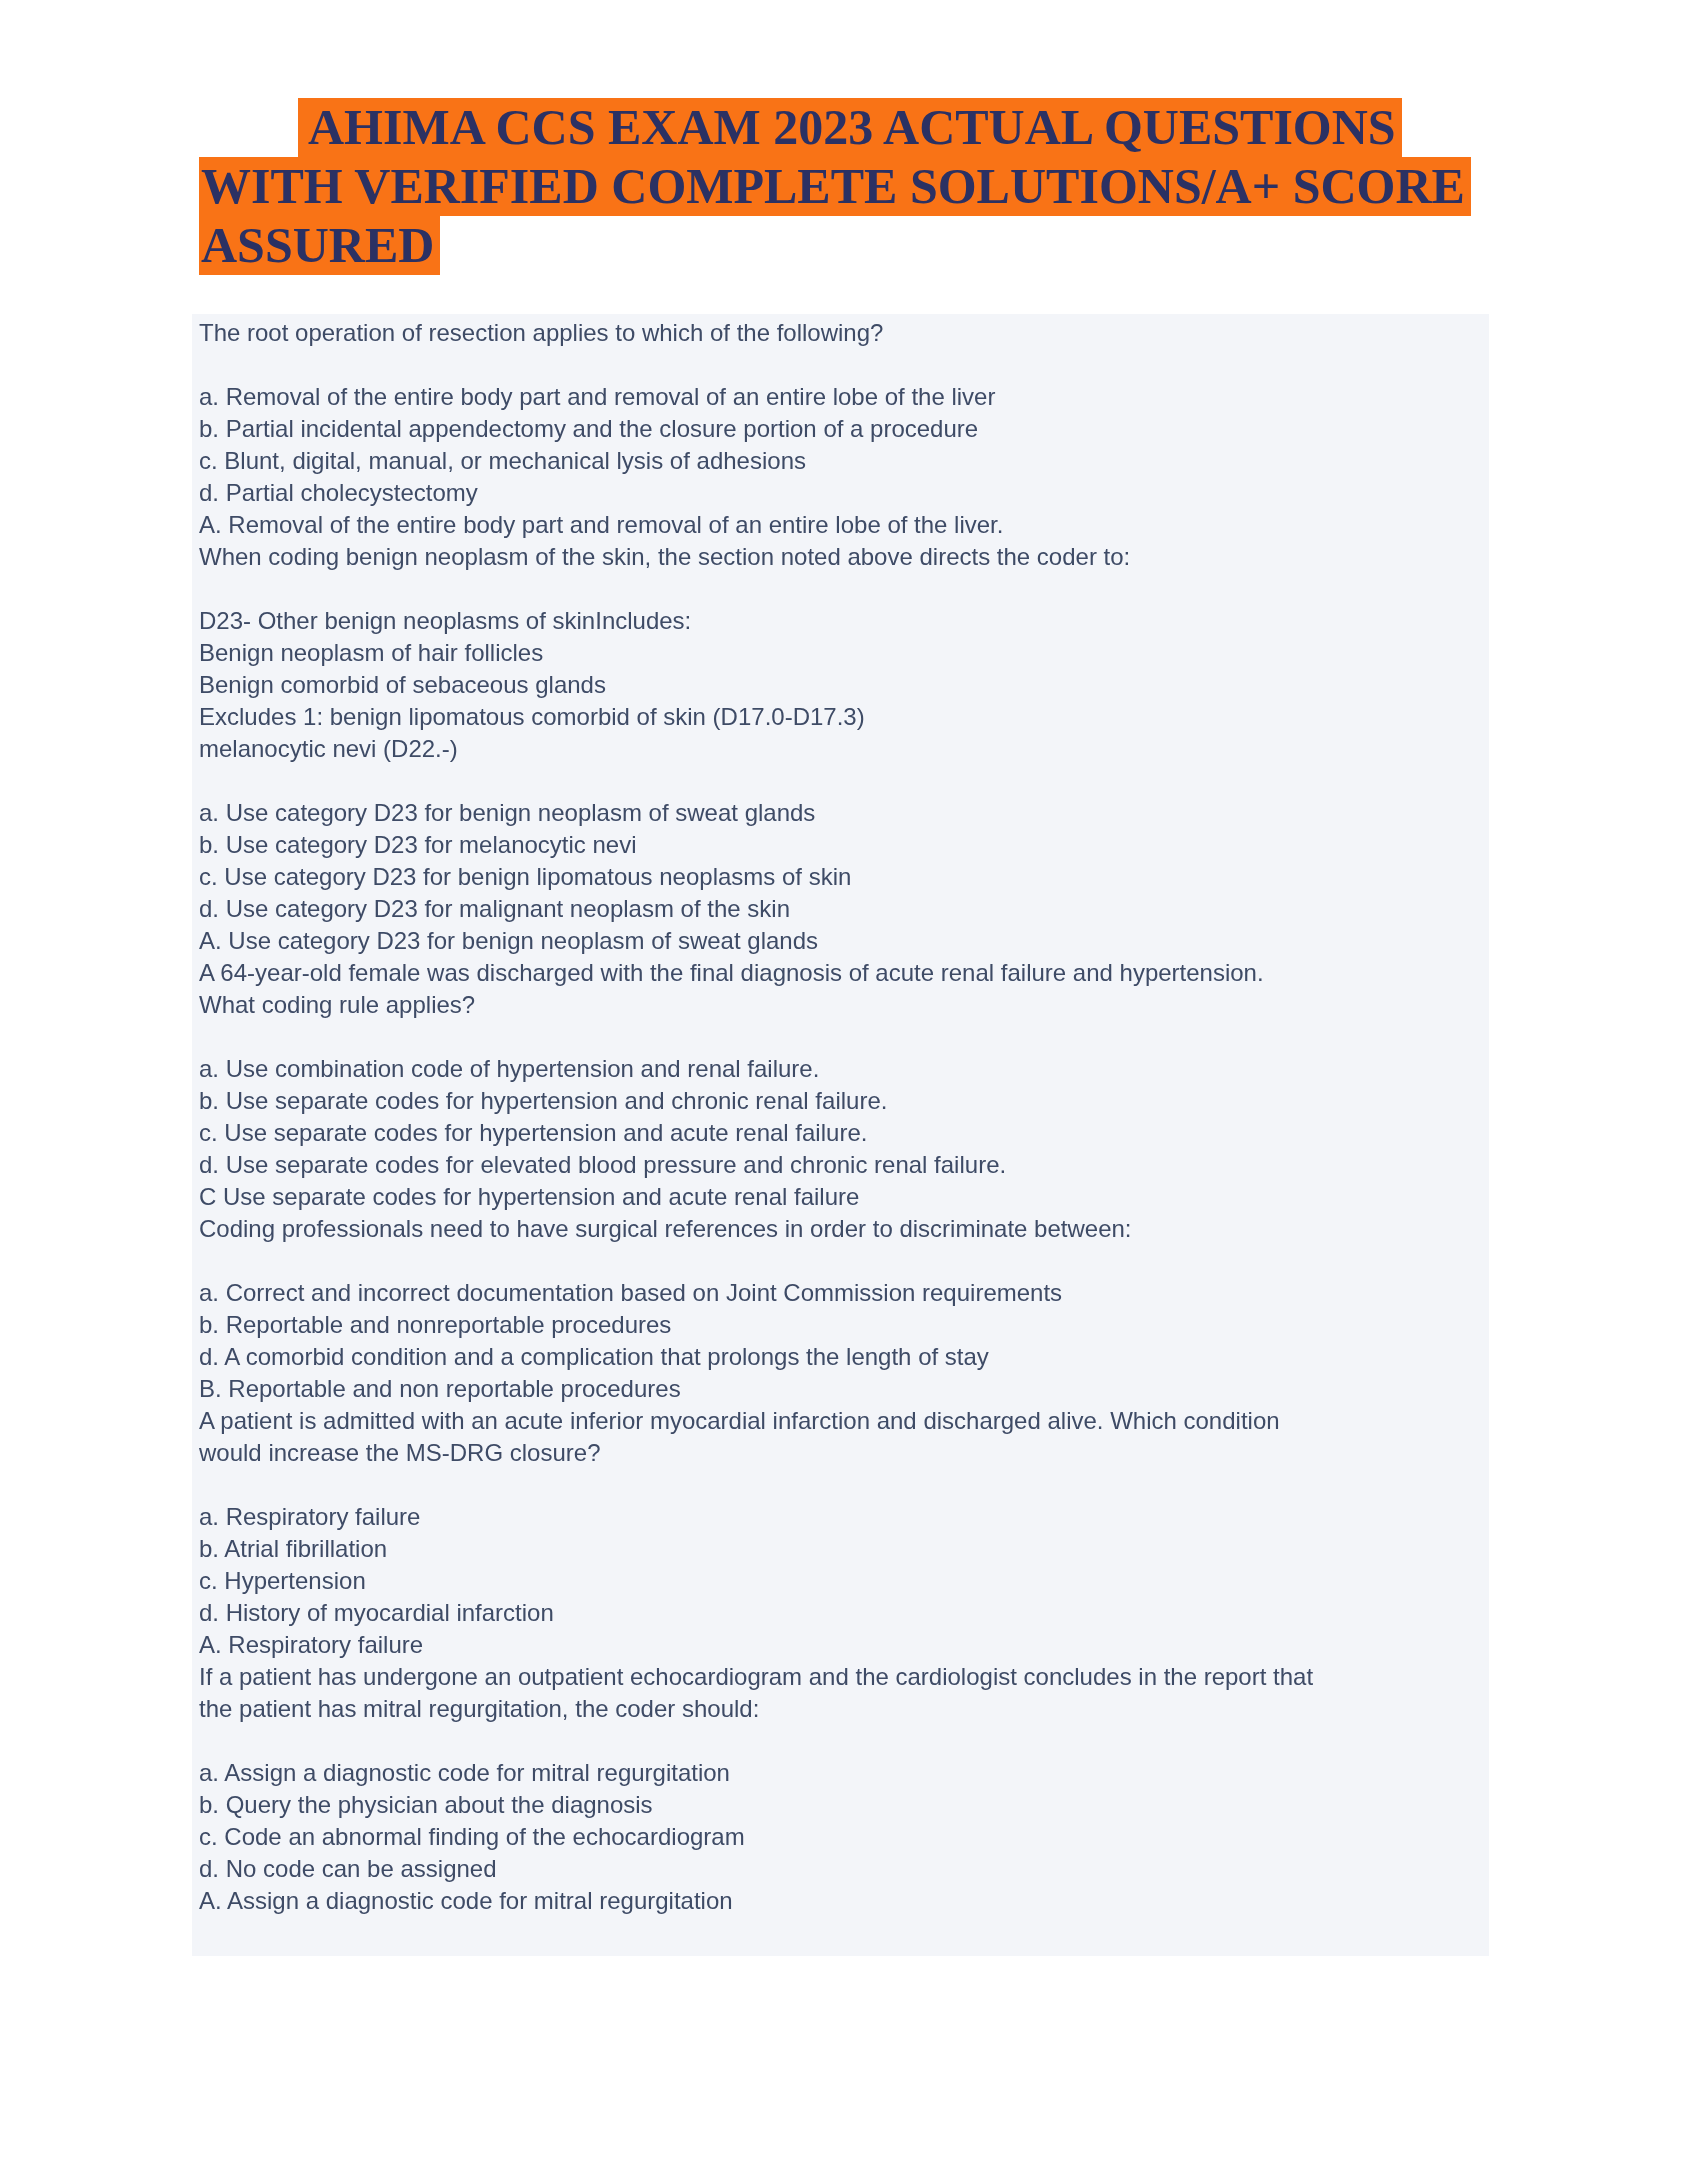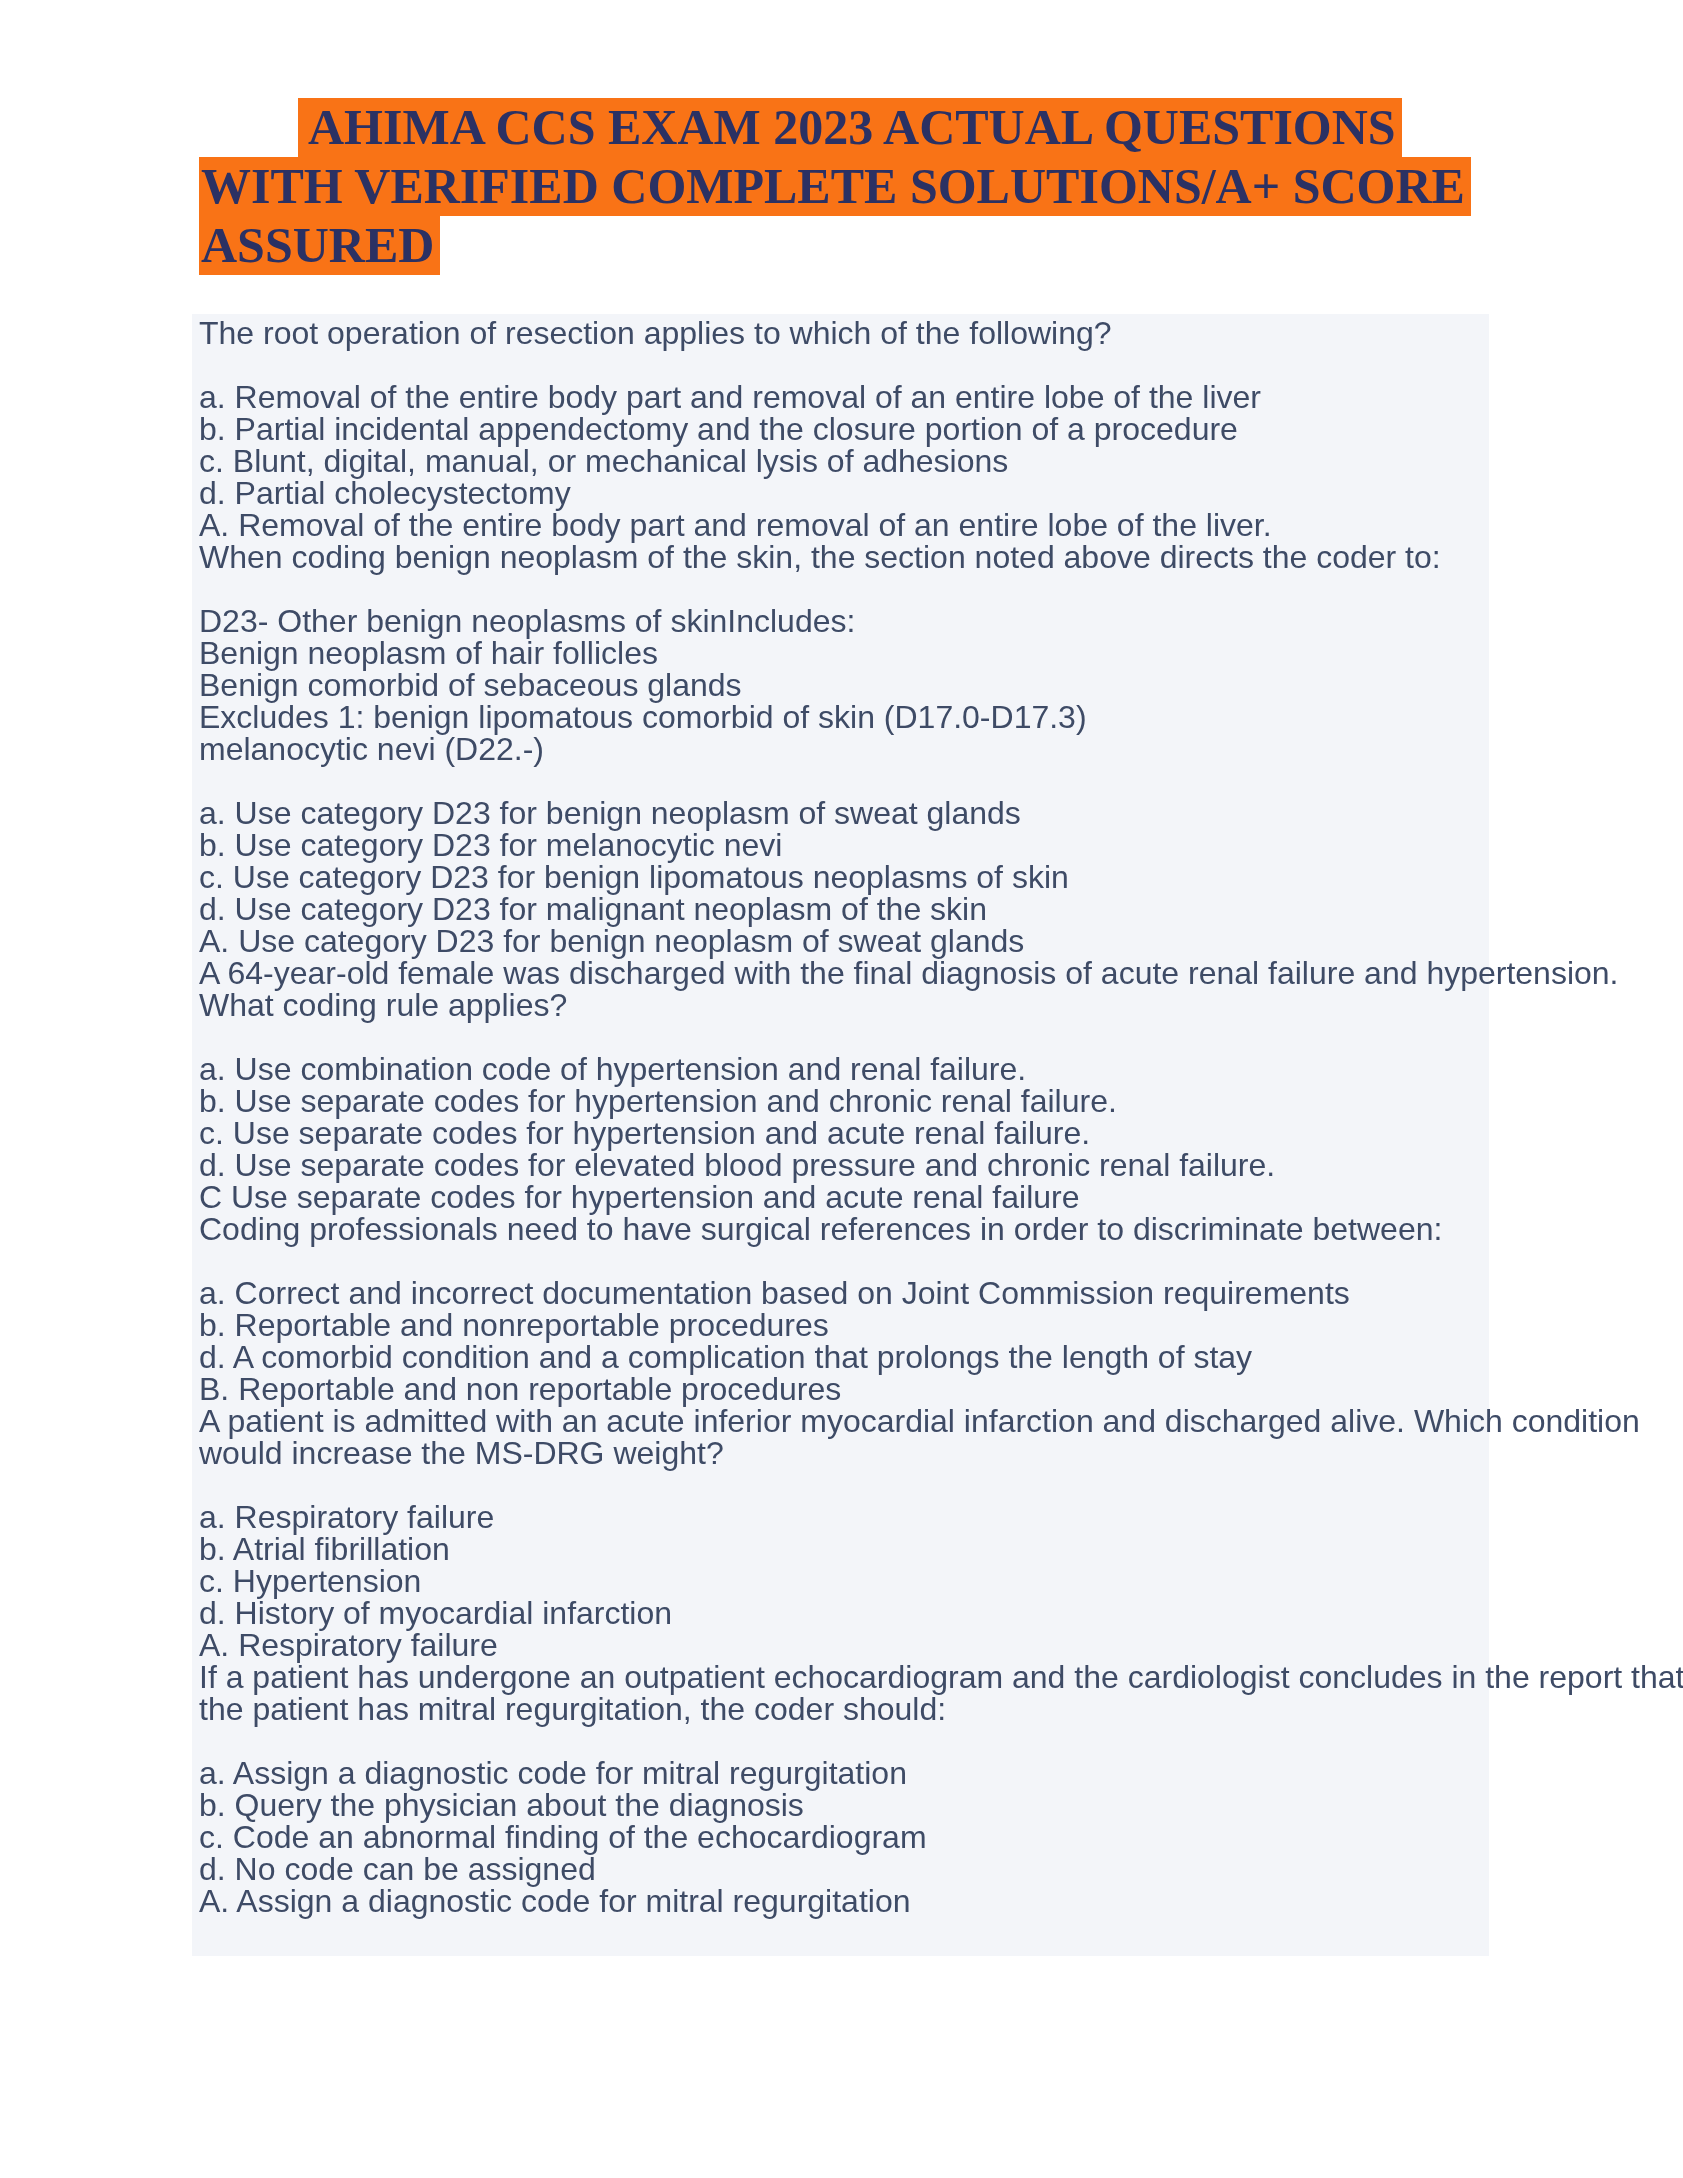--- a/index.html
+++ b/index.html
@@ -31,21 +31,21 @@
   .title-line.indented .hl{margin-left:99px;padding-left:10px;}
   .content{
     position:absolute;
     left:192px;
     top:314px;
     width:1297px;
     height:1642px;
     background:#f3f5f9;
     padding:3px 0 0 7px;
     box-sizing:border-box;
-    font-size:32px;
+    font-size:24px;
     color:#3e4b66;
   }
   .line{
     height:32px;
     line-height:32px;
     white-space:nowrap;
     overflow:visible;
   }
 </style>
 </head>
@@ -94,21 +94,21 @@
       <div class="line">c. Use separate codes for hypertension and acute renal failure.</div>
       <div class="line">d. Use separate codes for elevated blood pressure and chronic renal failure.</div>
       <div class="line">C Use separate codes for hypertension and acute renal failure</div>
       <div class="line">Coding professionals need to have surgical references in order to discriminate between:</div>
       <div class="line"></div>
       <div class="line">a. Correct and incorrect documentation based on Joint Commission requirements</div>
       <div class="line">b. Reportable and nonreportable procedures</div>
       <div class="line">d. A comorbid condition and a complication that prolongs the length of stay</div>
       <div class="line">B. Reportable and non reportable procedures</div>
       <div class="line">A patient is admitted with an acute inferior myocardial infarction and discharged alive. Which condition</div>
-      <div class="line">would increase the MS-DRG weight?</div>
+      <div class="line">would increase the MS-DRG closure?</div>
       <div class="line"></div>
       <div class="line">a. Respiratory failure</div>
       <div class="line">b. Atrial fibrillation</div>
       <div class="line">c. Hypertension</div>
       <div class="line">d. History of myocardial infarction</div>
       <div class="line">A. Respiratory failure</div>
       <div class="line">If a patient has undergone an outpatient echocardiogram and the cardiologist concludes in the report that</div>
       <div class="line">the patient has mitral regurgitation, the coder should:</div>
       <div class="line"></div>
       <div class="line">a. Assign a diagnostic code for mitral regurgitation</div>

